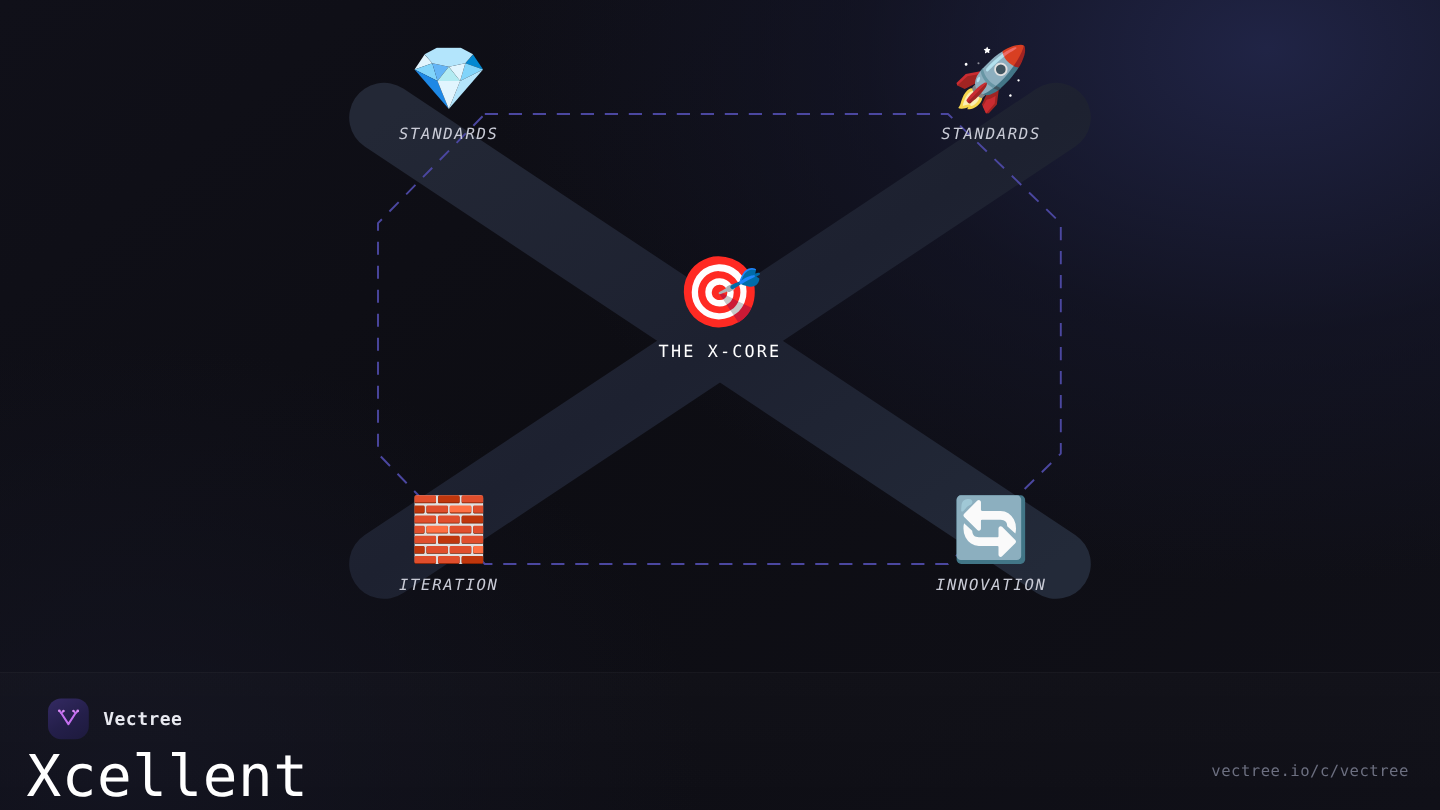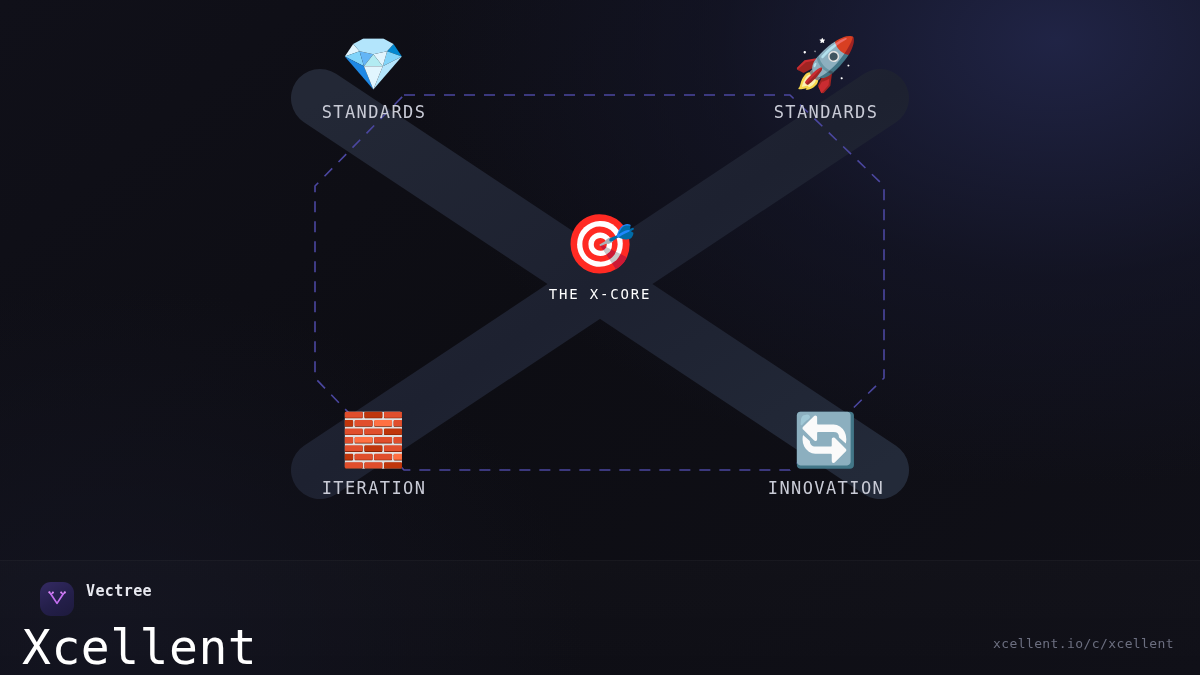--- a/index.html
+++ b/index.html
@@ -36,38 +36,38 @@
     display:block;
   }
   .node .label {
     margin-top:12px;
     font-family:"DejaVu Sans Mono","Liberation Mono",monospace;
     letter-spacing:1.4px;
     white-space:nowrap;
   }
   .node.corner .glyph { font-size:52px; }
   .node.corner .label {
-    font-size:17px; color:#c9cbd6; font-weight:400;
+    font-size:13px; color:#c9cbd6; font-weight:400;font-style:italic;
   }
   .node.core .glyph { font-size:58px; }
   .node.core .label {
     font-size:14px; color:#ffffff; font-weight:400; letter-spacing:1.8px;
     margin-top:13px;
   }
 
   
   #footer {
     position:absolute; left:0; bottom:0;
     width:1200px; height:115px;
     border-top:1px solid rgba(255,255,255,0.045);
     background:linear-gradient(180deg, rgba(255,255,255,0.012) 0%, rgba(255,255,255,0.0) 100%);
   }
   #brandrow {
     position:absolute; left:24px; top:21px;
-    display:flex; align-items:flex-start; gap:12px;padding-left:16px;
+    display:flex; align-items:center; gap:12px;padding-left:16px;
   }
   #logo {
     width:34px; height:34px; border-radius:11px;
     background:linear-gradient(150deg,#342a63 0%,#241f4a 55%,#1d1a3d 100%);
     display:flex; align-items:center; justify-content:center;
     flex:0 0 auto;
   }
   #brandname {
     font-family:"DejaVu Sans Mono","Liberation Mono",monospace;
     font-size:15px; font-weight:700; color:#e8e9f0; letter-spacing:0.4px;
@@ -146,16 +146,16 @@
           <circle cx="6.9" cy="4.5" r="1.0" fill="#d98af5"></circle>
           <circle cx="15.2" cy="4.4" r="1.0" fill="#d98af5"></circle>
           <circle cx="18.8" cy="4.4" r="1.1" fill="#d98af5"></circle>
         </svg>
       </div>
       <span id="brandname">Vectree</span>
     </div>
 
     <div id="title">Xcellent</div>
 
-    <div id="url">xcellent.io/c/xcellent</div>
+    <div id="url">vectree.io/c/vectree</div>
   </div>
 
 </div>
 
 </body></html>

